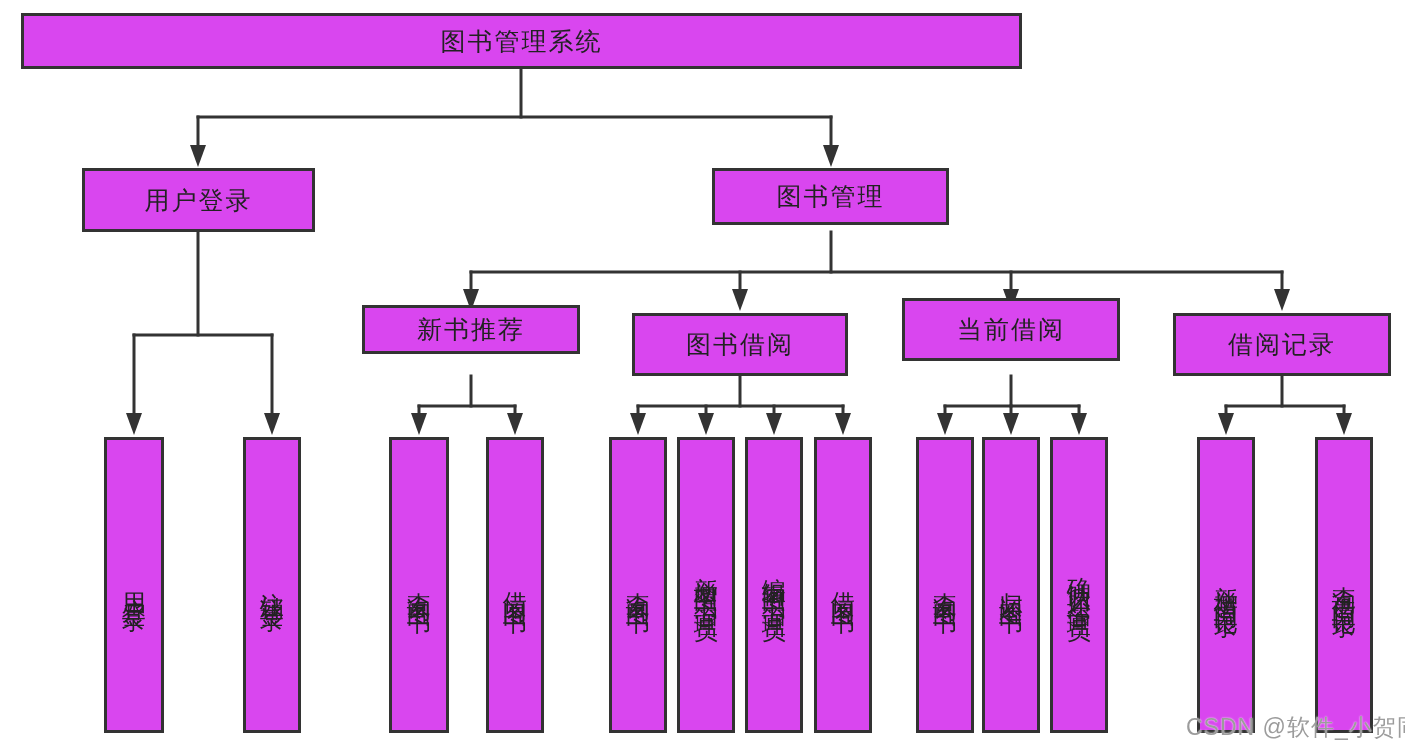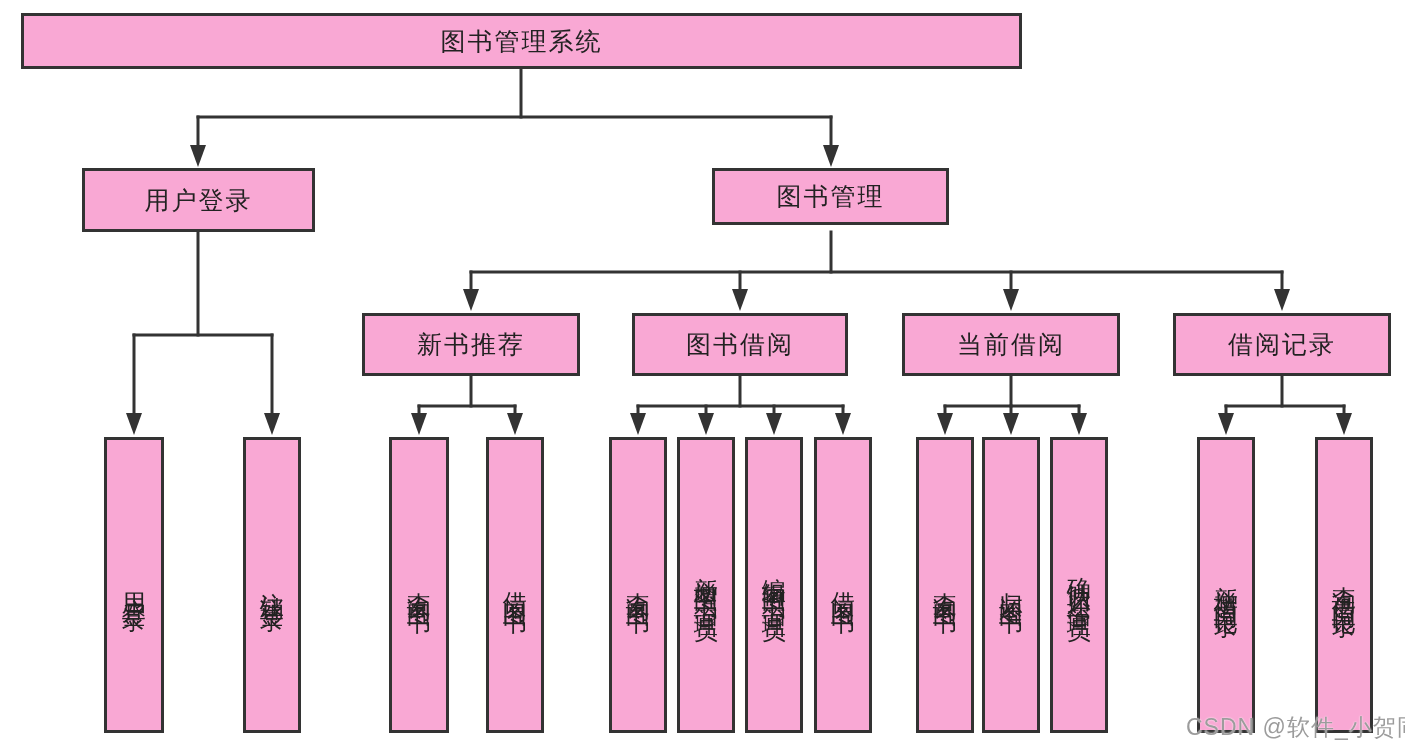--- a/index.html
+++ b/index.html
@@ -28,21 +28,21 @@
     stroke-width: 3;
     stroke-linecap: square;
   }
   .connectors polygon {
     fill: #333333;
   }
   .node {
     position: absolute;
     box-sizing: border-box;
     border: 3px solid #333333;
-    background: #f9a8d4;
+    background: #d946ef;
     display: flex;
     align-items: center;
     justify-content: center;
     color: #222222;
   }
   .hnode {
     font-size: 25px;
     letter-spacing: 2px;
     white-space: nowrap;
   }
@@ -141,27 +141,27 @@
     <span>图书管理系统</span>
   </div>
 
   <div class="node hnode" style="left:82px; top:168px; width:233px; height:64px;">
     <span>用户登录</span>
   </div>
   <div class="node hnode" style="left:712px; top:168px; width:237px; height:57px;">
     <span>图书管理</span>
   </div>
 
-  <div class="node hnode" style="left:362px; top:313px; width:218px; height:63px;font-family:Liberation Serif, serif;">
+  <div class="node hnode" style="left:362px; top:305px; width:218px; height:49px;font-family:Liberation Serif, serif;">
     <span>新书推荐</span>
   </div>
   <div class="node hnode" style="left:632px; top:313px; width:216px; height:63px;text-align:center;">
     <span>图书借阅</span>
   </div>
-  <div class="node hnode" style="left:902px; top:313px; width:218px; height:63px;justify-content:center;">
+  <div class="node hnode" style="left:902px; top:298px; width:218px; height:63px;justify-content:center;">
     <span>当前借阅</span>
   </div>
   <div class="node hnode" style="left:1173px; top:313px; width:218px; height:63px;text-align:right;">
     <span>借阅记录</span>
   </div>
 
   <div class="node leaf" style="left:104px; width:60px;">
     <span class="vtext">用户登录</span>
   </div>
   <div class="node leaf" style="left:243px; width:58px;">

